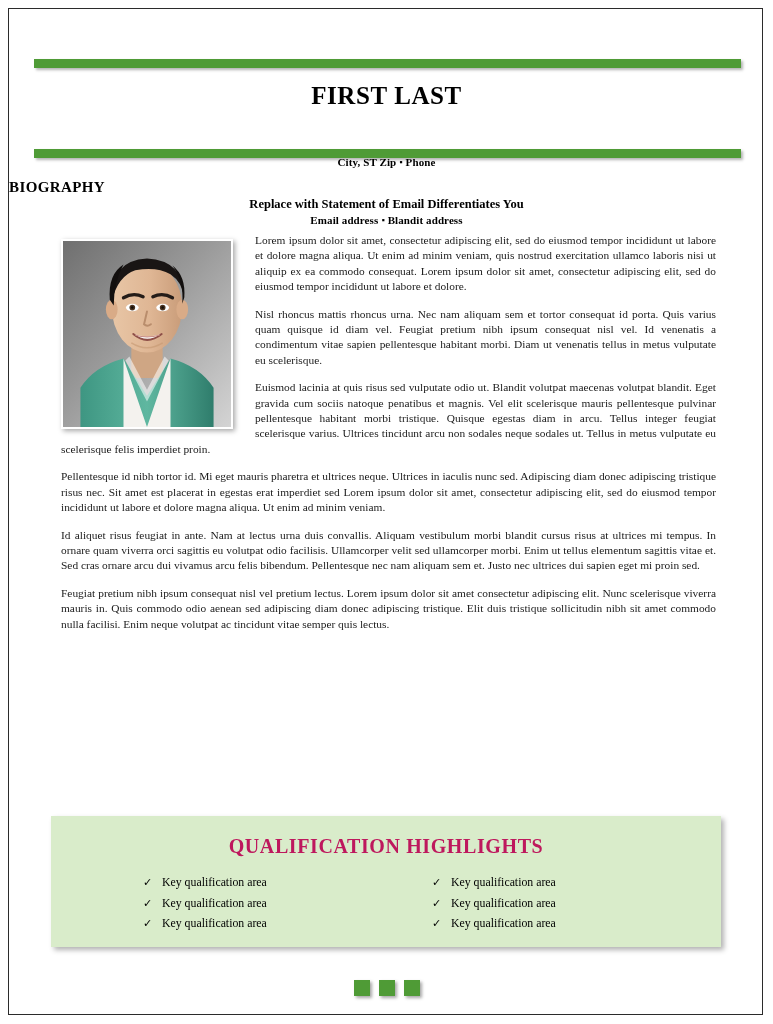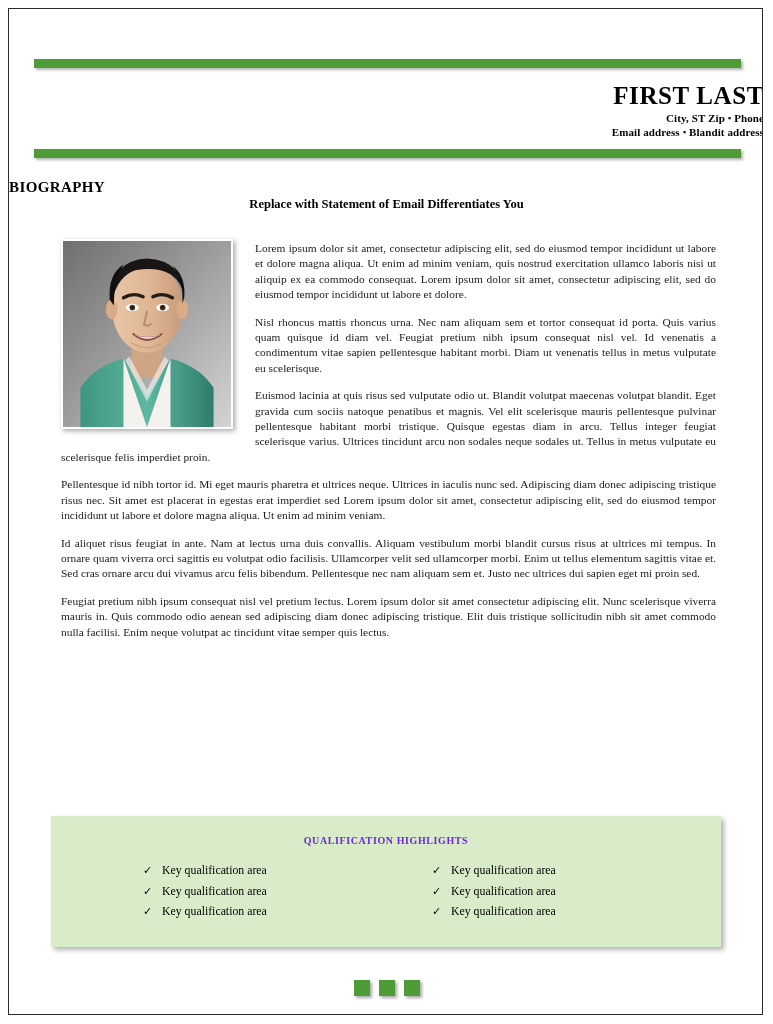--- a/index.html
+++ b/index.html
@@ -37,37 +37,38 @@
   }
   .rule-top { top: 50px; }
   .rule-bottom { top: 140px; }
 
   
   .name-block {
     position: absolute;
     left: 0;
     top: 72px;
     width: 755px;
-    text-align: right;
+    text-align: center;
   }
   .full-name {
     font-family: "Liberation Serif", "DejaVu Serif", serif;
     font-size: 25px;
     font-weight: bold;
     letter-spacing: 0.6px;
     color: #000000;
     line-height: 30px;
   }
   .contact-line {
     font-family: "Liberation Serif", "DejaVu Serif", serif;
     font-size: 11px;
     font-weight: bold;
     color: #000000;
     line-height: 14px;
     letter-spacing: 0.1px;
+    margin-top: 44px;
   }
   .sep {
     font-size: 9px;
     vertical-align: 1px;
     padding: 0 3px;
   }
 
   
   .section-heading {
     position: absolute;
@@ -96,21 +97,21 @@
     position: absolute;
     left: 52px;
     top: 224px;
     width: 655px;
     font-size: 11.4px;
     line-height: 15.4px;
     color: #1a1a1a;
     text-align: justify;
   }
   .body-copy p {
-    margin: 8px 0 12px 0;
+    margin: 0 0 12px 0;
   }
 
   
   .photo {
     float: left;
     width: 172px;
     height: 190px;
     margin: 6px 22px 6px 0;
     border: 2px solid #ffffff;
     box-sizing: border-box;
@@ -126,24 +127,24 @@
     position: absolute;
     left: 42px;
     top: 807px;
     width: 670px;
     height: 131px;
     background: #d9ecca;
     box-shadow: 3px 3px 5px rgba(0,0,0,0.30);
   }
   .qual-title {
     text-align: center;
-    font-size: 10px;
+    font-size: 20px;
     font-weight: bold;
     letter-spacing: 0.6px;
-    color: #6d28d9;
+    color: #be185d;
     padding-top: 19px;
   }
   .qual-grid {
     margin: 14px 0 0 0;
     padding: 0 0 0 92px;
     display: flex;
     flex-wrap: wrap;
   }
   .qual-item {
     width: 50%;

